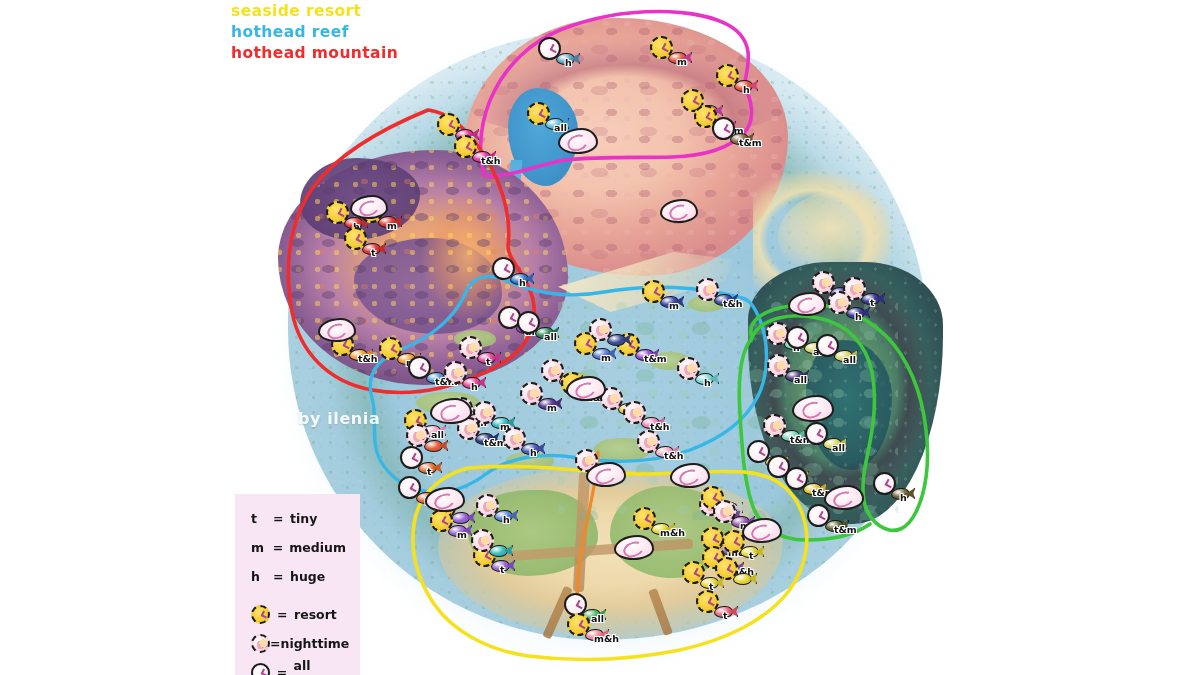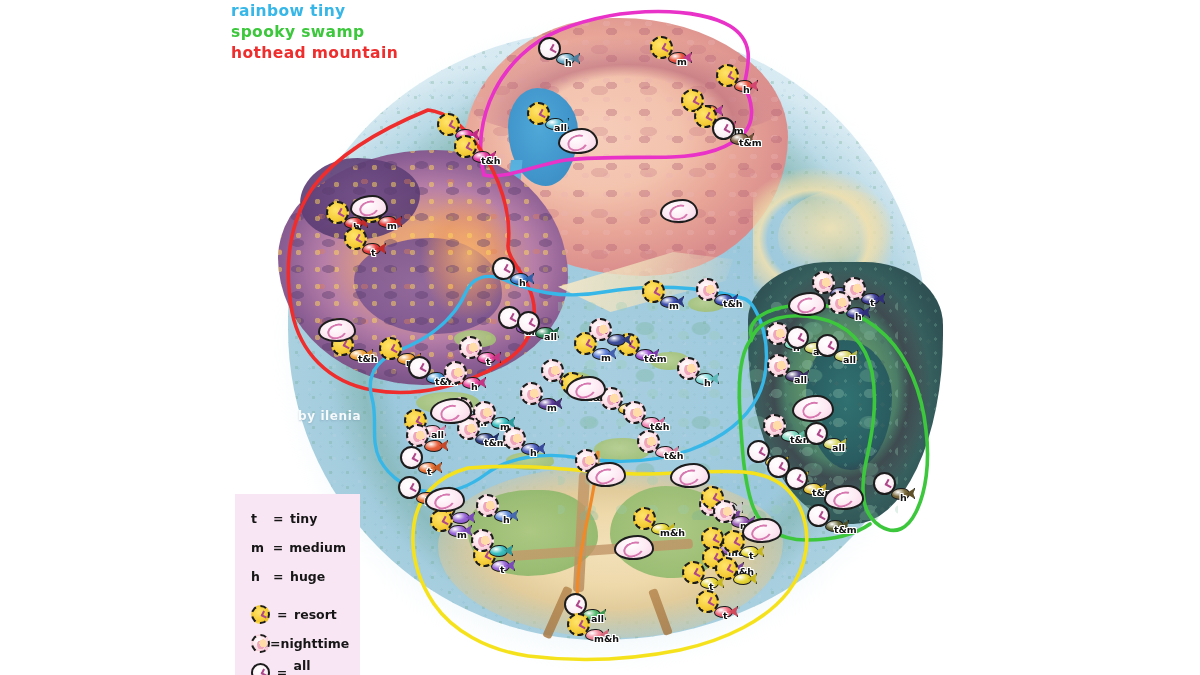--- a/index.html
+++ b/index.html
@@ -413,21 +413,21 @@
     position: absolute; left: 4px; top: 3px; width: 10px; height: 11px; border-radius: 50%;
     background: radial-gradient(circle at 64% 38%, #ffdca8 0 42%, rgba(255,255,255,0) 44%),
                 radial-gradient(circle at 34% 54%, #f0a7bd 0 48%, rgba(255,255,255,0) 50%);
   }
 
   
   #watermark {
     position: absolute;
     left: 298px; top: 409px;
     font-family: "DejaVu Sans", sans-serif;
-    font-size: 12px;
+    font-size: 16px;
     font-weight: 700;
     color: rgba(255,255,255,.92);
     letter-spacing: .6px;
     text-shadow: 0 1px 2px rgba(120,150,170,.45);
   }
 </style>
 </head>
 <body>
 
 <div id="stage">
@@ -1266,22 +1266,22 @@
       <div class="swirl" style="left: 792px; top: 395px; width: 42px; height: 27px;"></div>
       <div class="swirl" style="left: 824px; top: 485px; width: 40px; height: 25px;"></div>
       <div class="swirl" style="left: 425px; top: 487px; width: 40px; height: 25px;"></div>
       <div class="swirl" style="left: 614px; top: 535px; width: 40px; height: 25px;"></div>
       <div class="swirl" style="left: 742px; top: 518px; width: 40px; height: 25px;"></div>
     </div>
 
   <div id="watermark">by ilenia</div>
 
   <div id="region-legend">
-      <div class="region-name" style="color: rgb(54, 183, 232);">rainbow tiny</div>
-      <div class="region-name" style="color: rgb(60, 199, 60);">spooky swamp</div>
+      <div class="region-name" style="color: rgb(245, 226, 28);">seaside resort</div>
+      <div class="region-name" style="color: rgb(54, 183, 232);">hothead reef</div>
       <div class="region-name" style="color: rgb(239, 45, 45);">hothead mountain</div>
     </div>
 
   <div id="size-legend">
       <div class="legend-row">
         <span class="abbr">t</span>
         <span class="eq">=</span>
         <span class="desc">tiny</span>
       </div>
       <div class="legend-row">

